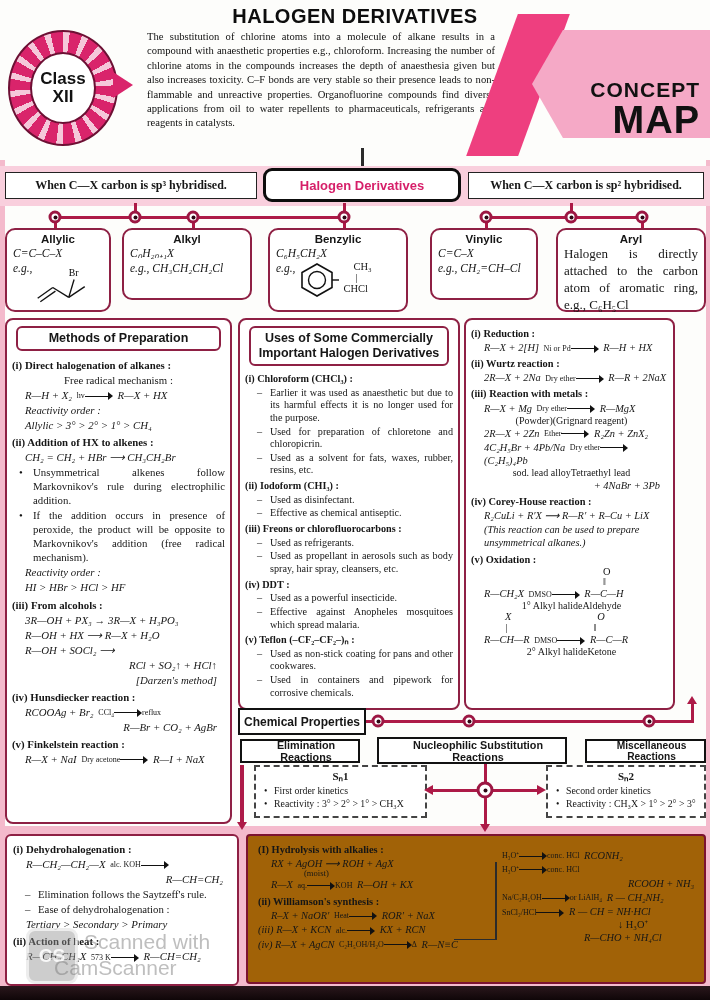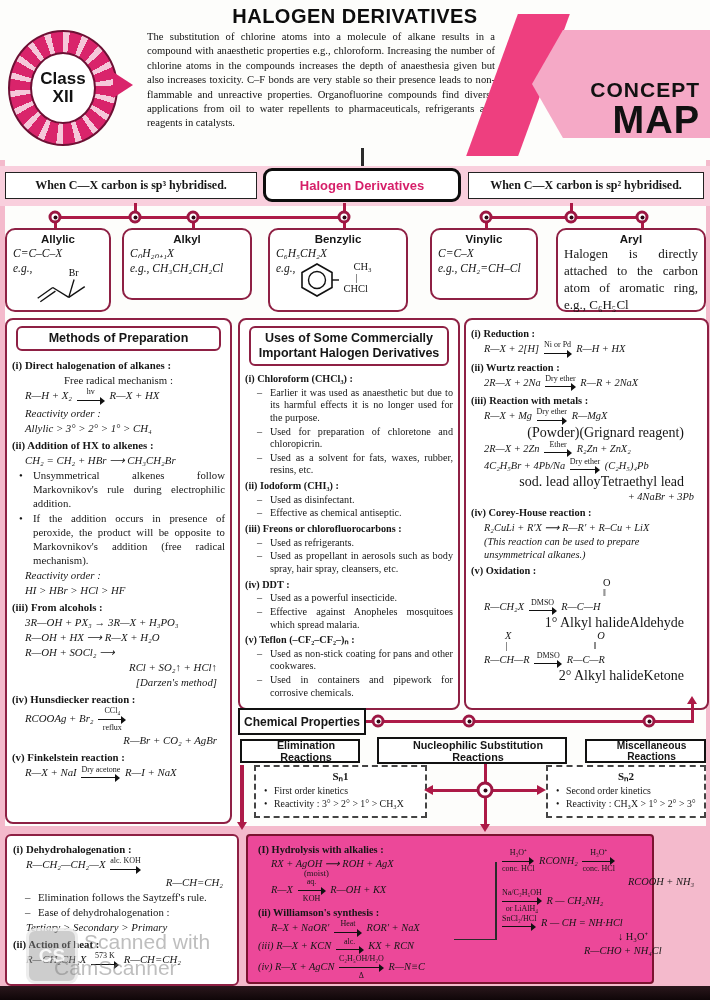--- a/index.html
+++ b/index.html
@@ -77,34 +77,34 @@
   .ln{margin:1px 0;}
   .h{font-weight:bold;margin-top:3px;}
   .ctr{text-align:center;}
   .eq{padding-left:13px;font-style:italic;}
   .eq0{padding-left:0;font-style:italic;}
   .right{text-align:right;padding-right:8px;font-style:italic;}
   .bul{padding-left:21px;position:relative;text-align:justify;}
   .bul::before{content:"•";position:absolute;left:7px;}
   .dash{padding-left:25px;position:relative;text-align:justify;}
   .dash::before{content:"–";position:absolute;left:12px;}
-  .duo{display:flex;justify-content:flex-end;padding:0 18px 0 22px;font-size:14px;line-height:1;}
+  .duo{display:flex;justify-content:center;padding:0 18px 0 22px;font-size:10px;line-height:1;}
   .duo2{display:flex;line-height:.9;font-style:italic;}
   .duo2 span:first-child{margin-left:34px;}
   .duo2 span:nth-child(2){margin-left:86px;}
   .oxo{padding-left:132px;line-height:.9;}
   .moist{font-size:8.6px;padding-left:46px;line-height:.9;margin-top:-2px;}
   .ind1{padding-left:118px;line-height:1;}
   .ind2{padding-left:84px;font-style:italic;}
   .snt{text-align:center;font-weight:bold;font-size:11px;margin:0;}
   .snb{padding-left:12px;position:relative;font-size:9.8px;}
   .snb::before{content:"•";position:absolute;left:2px;}
 
   
-  .rx{display:inline-flex;flex-direction:column;align-items:center;vertical-align:middle;
+  .rx{display:inline-flex;flex-direction:row;align-items:center;vertical-align:middle;
     line-height:1;margin:0 2px;font-style:normal;}
   .rx .ab{font-size:8px;line-height:1.05;white-space:nowrap;}
   .rx .bl{font-size:8px;line-height:1.05;white-space:nowrap;}
   .rx .ar{align-self:stretch;min-width:28px;height:8px;position:relative;}
   .rx .ar::before{content:"";position:absolute;left:0;right:3px;top:3.2px;border-top:1.3px solid #111;}
   .rx .ar::after{content:"";position:absolute;right:0;top:0;width:0;height:0;
     border-left:5px solid #111;border-top:4px solid transparent;border-bottom:4px solid transparent;}
 
   
   .cp-box{position:absolute;left:238px;top:708px;width:128px;height:27px;border:2.5px solid #111;
@@ -114,21 +114,21 @@
     justify-content:center;font:bold 10.8px "Liberation Sans",sans-serif;text-align:center;box-sizing:border-box;padding-left:12px;}
   .snbox{position:absolute;top:765px;height:53px;border:2px dashed #444;background:#fff;
     padding:2px 6px;box-sizing:border-box;font:400 10px/1.32 "Liberation Serif",serif;}
 
   
   .bottom-strip{position:absolute;left:0;top:826px;width:710px;height:162px;background:#f4bacc;}
   .edge{position:absolute;background:#f4bacc;}
   .blbox{position:absolute;left:5px;top:834px;width:234px;height:152px;background:#fff;
     border:2px solid #8e2044;border-radius:6px;box-sizing:border-box;padding:3px 6px;
     font-size:10.8px;line-height:1.3;}
-  .brbox{position:absolute;left:246px;top:834px;width:408px;height:150px;background:#ec4899;
+  .brbox{position:absolute;left:246px;top:834px;width:460px;height:150px;background:#a16207;
     border:2.5px solid #7c1330;border-radius:4px;box-sizing:border-box;}
   .sub-left{position:absolute;left:10px;top:4px;width:232px;font-size:10.4px;line-height:1.28;}
   .sub-right{position:absolute;left:252px;top:12px;width:202px;font-size:10.4px;line-height:1.28;}
 
   .black-bar{position:absolute;left:0;top:986px;width:710px;height:14px;
     background:linear-gradient(#2a171c,#0f0608);}
 
   
   .wm-logo{position:absolute;left:26px;top:928px;width:46px;height:50px;border-radius:9px;
     background:rgba(145,145,145,.45);border:3px solid rgba(255,255,255,.65);
@@ -291,21 +291,21 @@
         <div class="ln dash">Used as propellant in aerosols such as body spray, hair spray, cleansers, etc.</div>
         <div class="ln h">(iv) DDT :</div>
         <div class="ln dash">Used as a powerful insecticide.</div>
         <div class="ln dash">Effective against Anopheles mosquitoes which spread malaria.</div>
         <div class="ln h">(v) Teflon (–CF₂–CF₂–)ₙ :</div>
         <div class="ln dash">Used as non-stick coating for pans and other cookwares.</div>
         <div class="ln dash">Used in containers and pipework for corrosive chemicals.</div>
       </div>
   </div>
 
-  <div class="colbox" style="left:464px;top:318px;width:245px;height:392px;padding-top:3px;">
+  <div class="colbox" style="left:464px;top:318px;width:211px;height:392px;padding-top:3px;">
     <div class="lines" style="font-size:10.4px;line-height:1.26;">
         <div class="ln h">(i) Reduction :</div>
         <div class="ln eq"><span>R—X + 2[H] </span><span class="rx">
             <span class="ab">Ni or Pd</span>
             <span class="ar"></span>
           </span><span> R—H + HX</span></div>
         <div class="ln h">(ii) Wurtz reaction :</div>
         <div class="ln eq"><span>2R—X + 2Na </span><span class="rx">
             <span class="ab">Dry ether</span>
             <span class="ar"></span>

